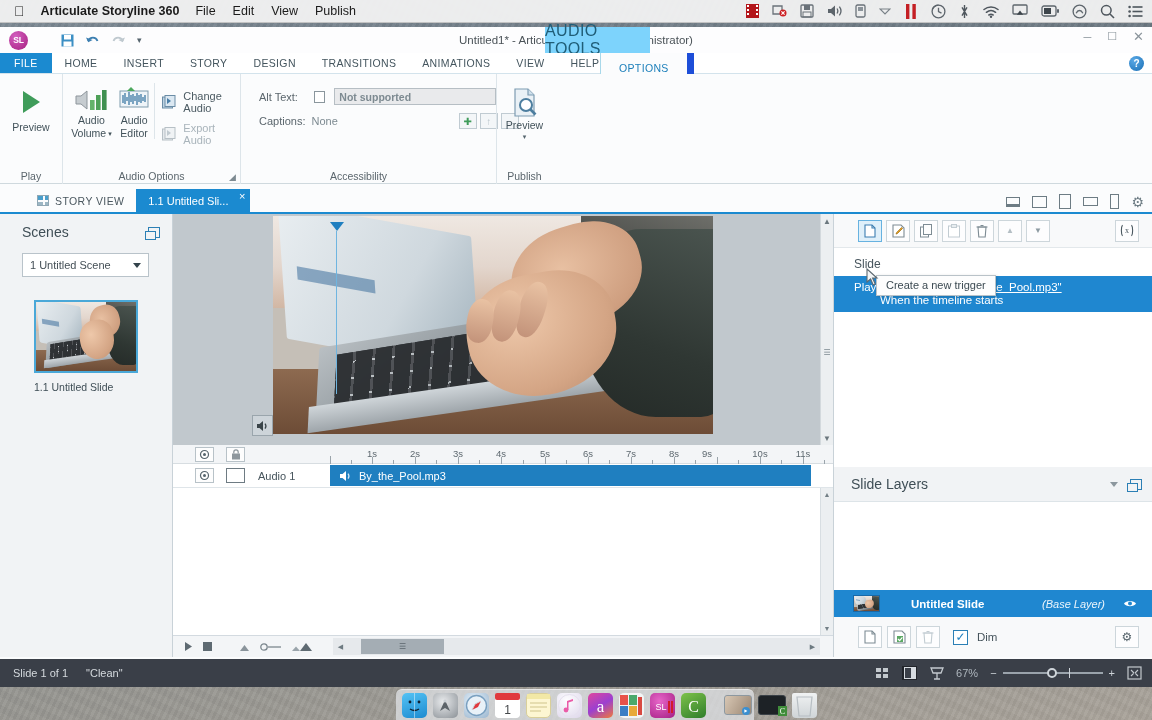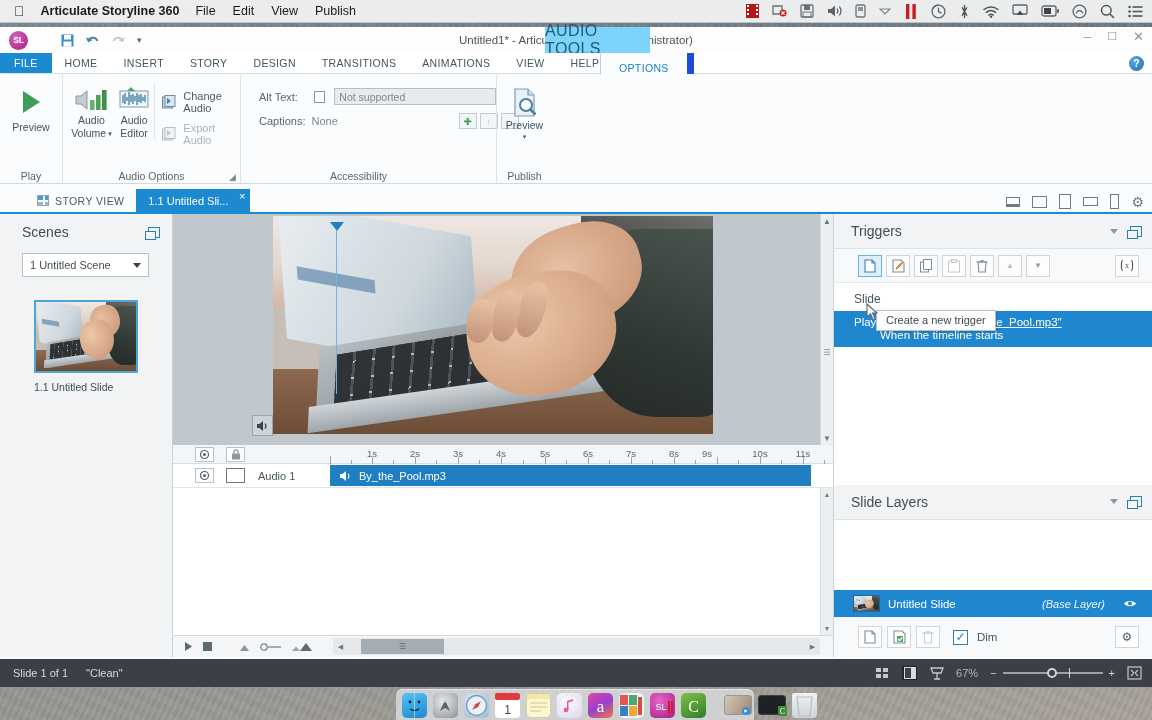--- a/index.html
+++ b/index.html
@@ -122,21 +122,21 @@
   .smallrow { display: flex; align-items: center; gap: 6px; font-size: 11px; color: #4b5a62; cursor: pointer; }
   .smallrow.dim { color: #a9b4bb; }
   .sq-ico { width: 15px; height: 15px; position: relative; flex: none; }
 
   .alt-row { display: flex; align-items: center; gap: 9px; margin-bottom: 8px; }
   .alt-lbl { font-size: 11px; color: #5b666d; width: 52px; }
   .chk-empty { width: 12px; height: 12px; border: 1px solid #8a969d; background: #fff; }
   .alt-input {
     width: 180px; height: 17px; background: #e9eaec;
     border: 1px solid #b6bec4; font-size: 10.5px; color: #7d8a91;
-    padding: 0 4px; display: flex; align-items: center;
+    padding: 0 4px; display: flex; align-items: center; font-weight: bold;
   }
   .capbtns { display: flex; gap: 3px; margin-left: 112px; }
   .capbtn {
     width: 18px; height: 16px; border: 1px solid #c0cbd2; background: #f3f6f8;
     display: flex; align-items: center; justify-content: center;
     font-size: 10px; color: #3f9c5a; cursor: pointer;
   }
   .capbtn.dim { color: #b3bfc6; }
   .dlg-launch { position: absolute; right: 4px; bottom: 2px; font-size: 9px; color: #7d8a91; cursor: pointer; }
 
@@ -312,21 +312,21 @@
     position: absolute; left: 42px; top: 27px; background: #fdfdfd;
     border: 1px solid #b9c2c8; padding: 3px 9px 4px; font-size: 11px; color: #3c4a52;
     box-shadow: 1px 1px 3px rgba(0,0,0,.18); z-index: 12; white-space: nowrap;
   }
   .cursor-ico { position: absolute; left: 32px; top: 20px; z-index: 13; }
 
   .trig-body { flex: 1; background: #fff; }
   .layers-body { flex: 1; background: #fff; position: relative; }
   .layer-row { position: absolute; left: 0; right: 0; bottom: 40px; height: 27px; background: #1f87d0; display: flex; align-items: center; cursor: pointer; }
   .layer-thumb { width: 27px; height: 17px; margin-left: 19px; overflow: hidden; position: relative; border: 1px solid #1769a8; }
-  .layer-name { font-size: 11.5px; color: #fff; margin-left: 8px; }
+  .layer-name { font-size: 11.5px; color: #fff; margin-left: 31px; font-weight: bold; }
   .layer-base { position: absolute; right: 47px; font-size: 11px; color: #eaf4fb; font-style: italic; }
   .layer-eye { position: absolute; right: 15px; color: #fff; font-size: 11px; }
   .layers-foot { position: absolute; left: 0; right: 0; bottom: 0; height: 40px; background: #f8f9fa; display: flex; align-items: center; padding-left: 24px; }
   .lfbtn { width: 24px; height: 22px; border: 1px solid #cdd6db; background: #fdfdfe; margin-right: 5px; display: flex; align-items: center; justify-content: center; cursor: pointer; }
   .dimchk { width: 15px; height: 15px; border: 1px solid #2b7fb5; background: #fff; margin-left: 8px; color: #1f7fc0; font-size: 12px; display: flex; align-items: center; justify-content: center; cursor: pointer; }
   .dimlbl { font-size: 11.5px; color: #46545c; margin-left: 9px; }
   .lgear { position: absolute; right: 13px; width: 24px; height: 22px; border: 1px solid #cdd6db; background: #fdfdfe; display: flex; align-items: center; justify-content: center; color: #55636b; font-size: 12px; cursor: pointer; }
 
   
   .statusbar {
@@ -835,27 +835,20 @@
           <div class="hsb">
             <span class="lb">◀</span>
             <span class="thumb">☰</span>
             <span class="rb">▶</span>
           </div>
         </div>
       </div>
 
       <div class="rightcol">
 
-        <div class="panel-head">
-          <span class="ptitle">Triggers</span>
-          <span class="pr">
-            <span class="caret-sm"></span>
-            <span class="panel-undock"></span>
-          </span>
-        </div>
 
         <div class="trig-toolbar">
           <span class="tbtn sel">
             <svg width="12" height="14" viewBox="0 0 12 14">
                 <path d="M1 1h7l3 3v9H1z" fill="#fff" stroke="#3c7fb1" stroke-width="1.1"></path>
                 <path d="M8 1v3h3" fill="none" stroke="#3c7fb1" stroke-width="1.1"></path>
               </svg>
           </span>
           <span class="tbtn">
             <svg width="13" height="14" viewBox="0 0 13 14">

